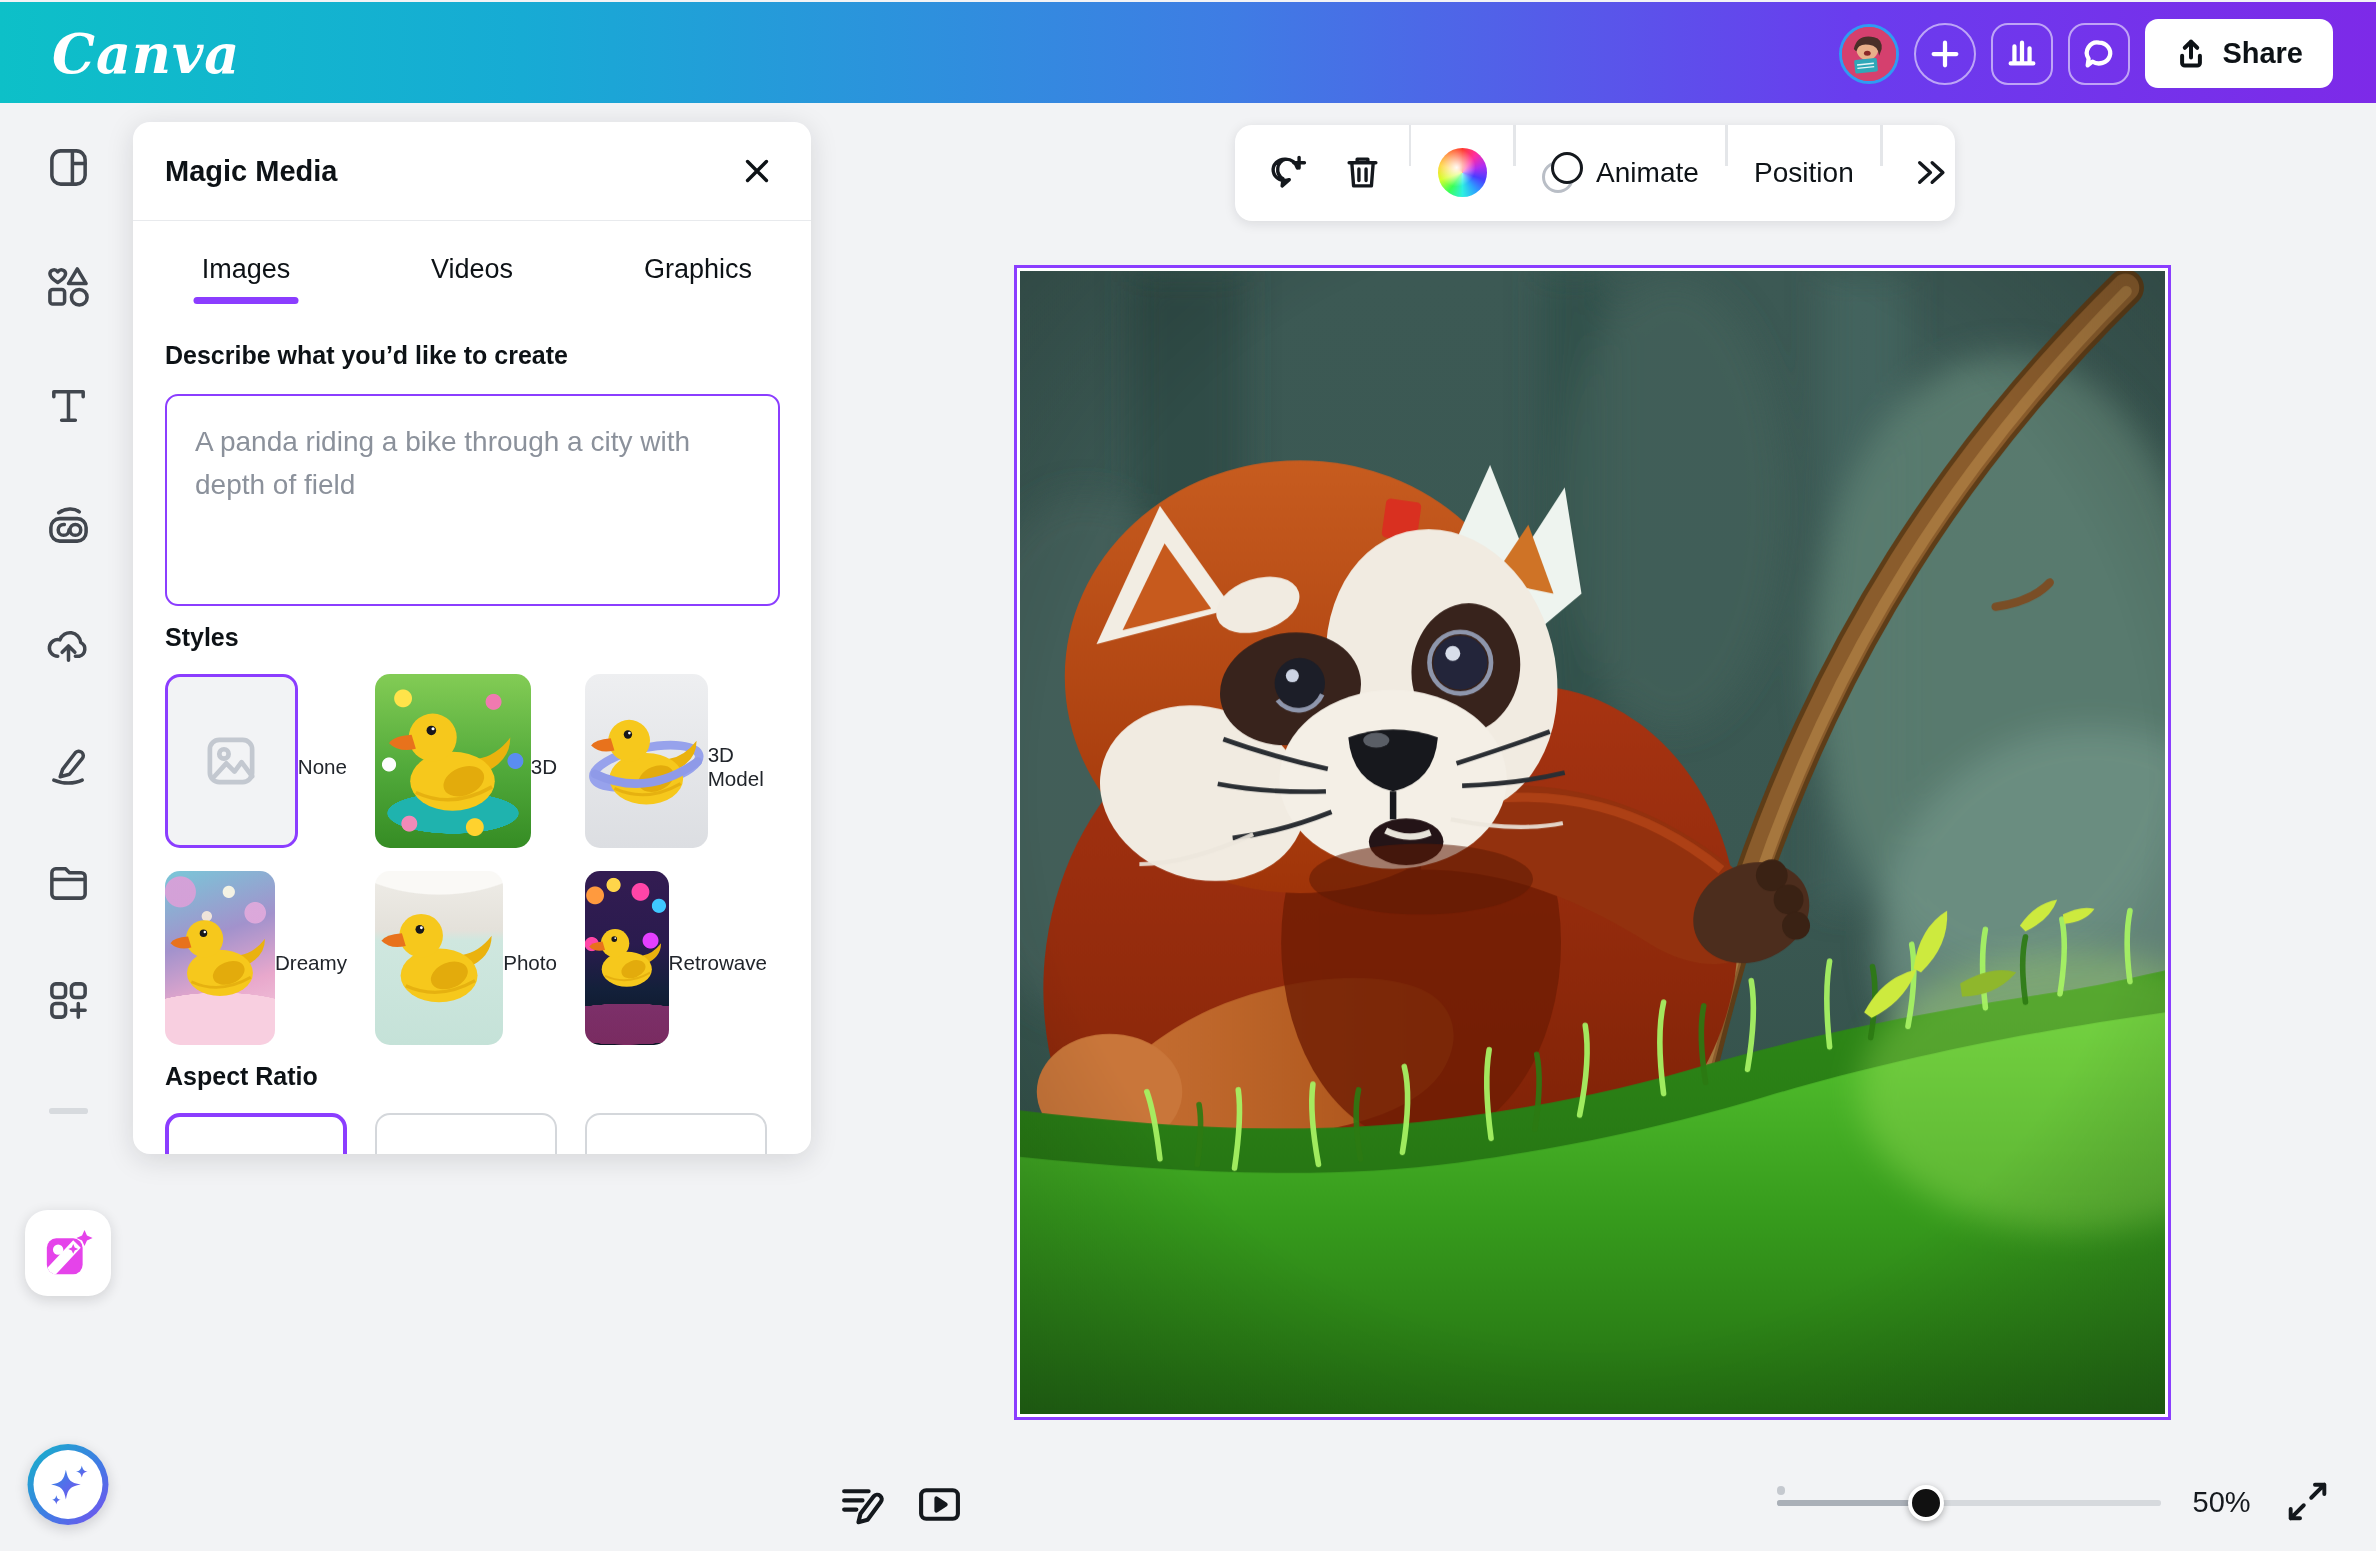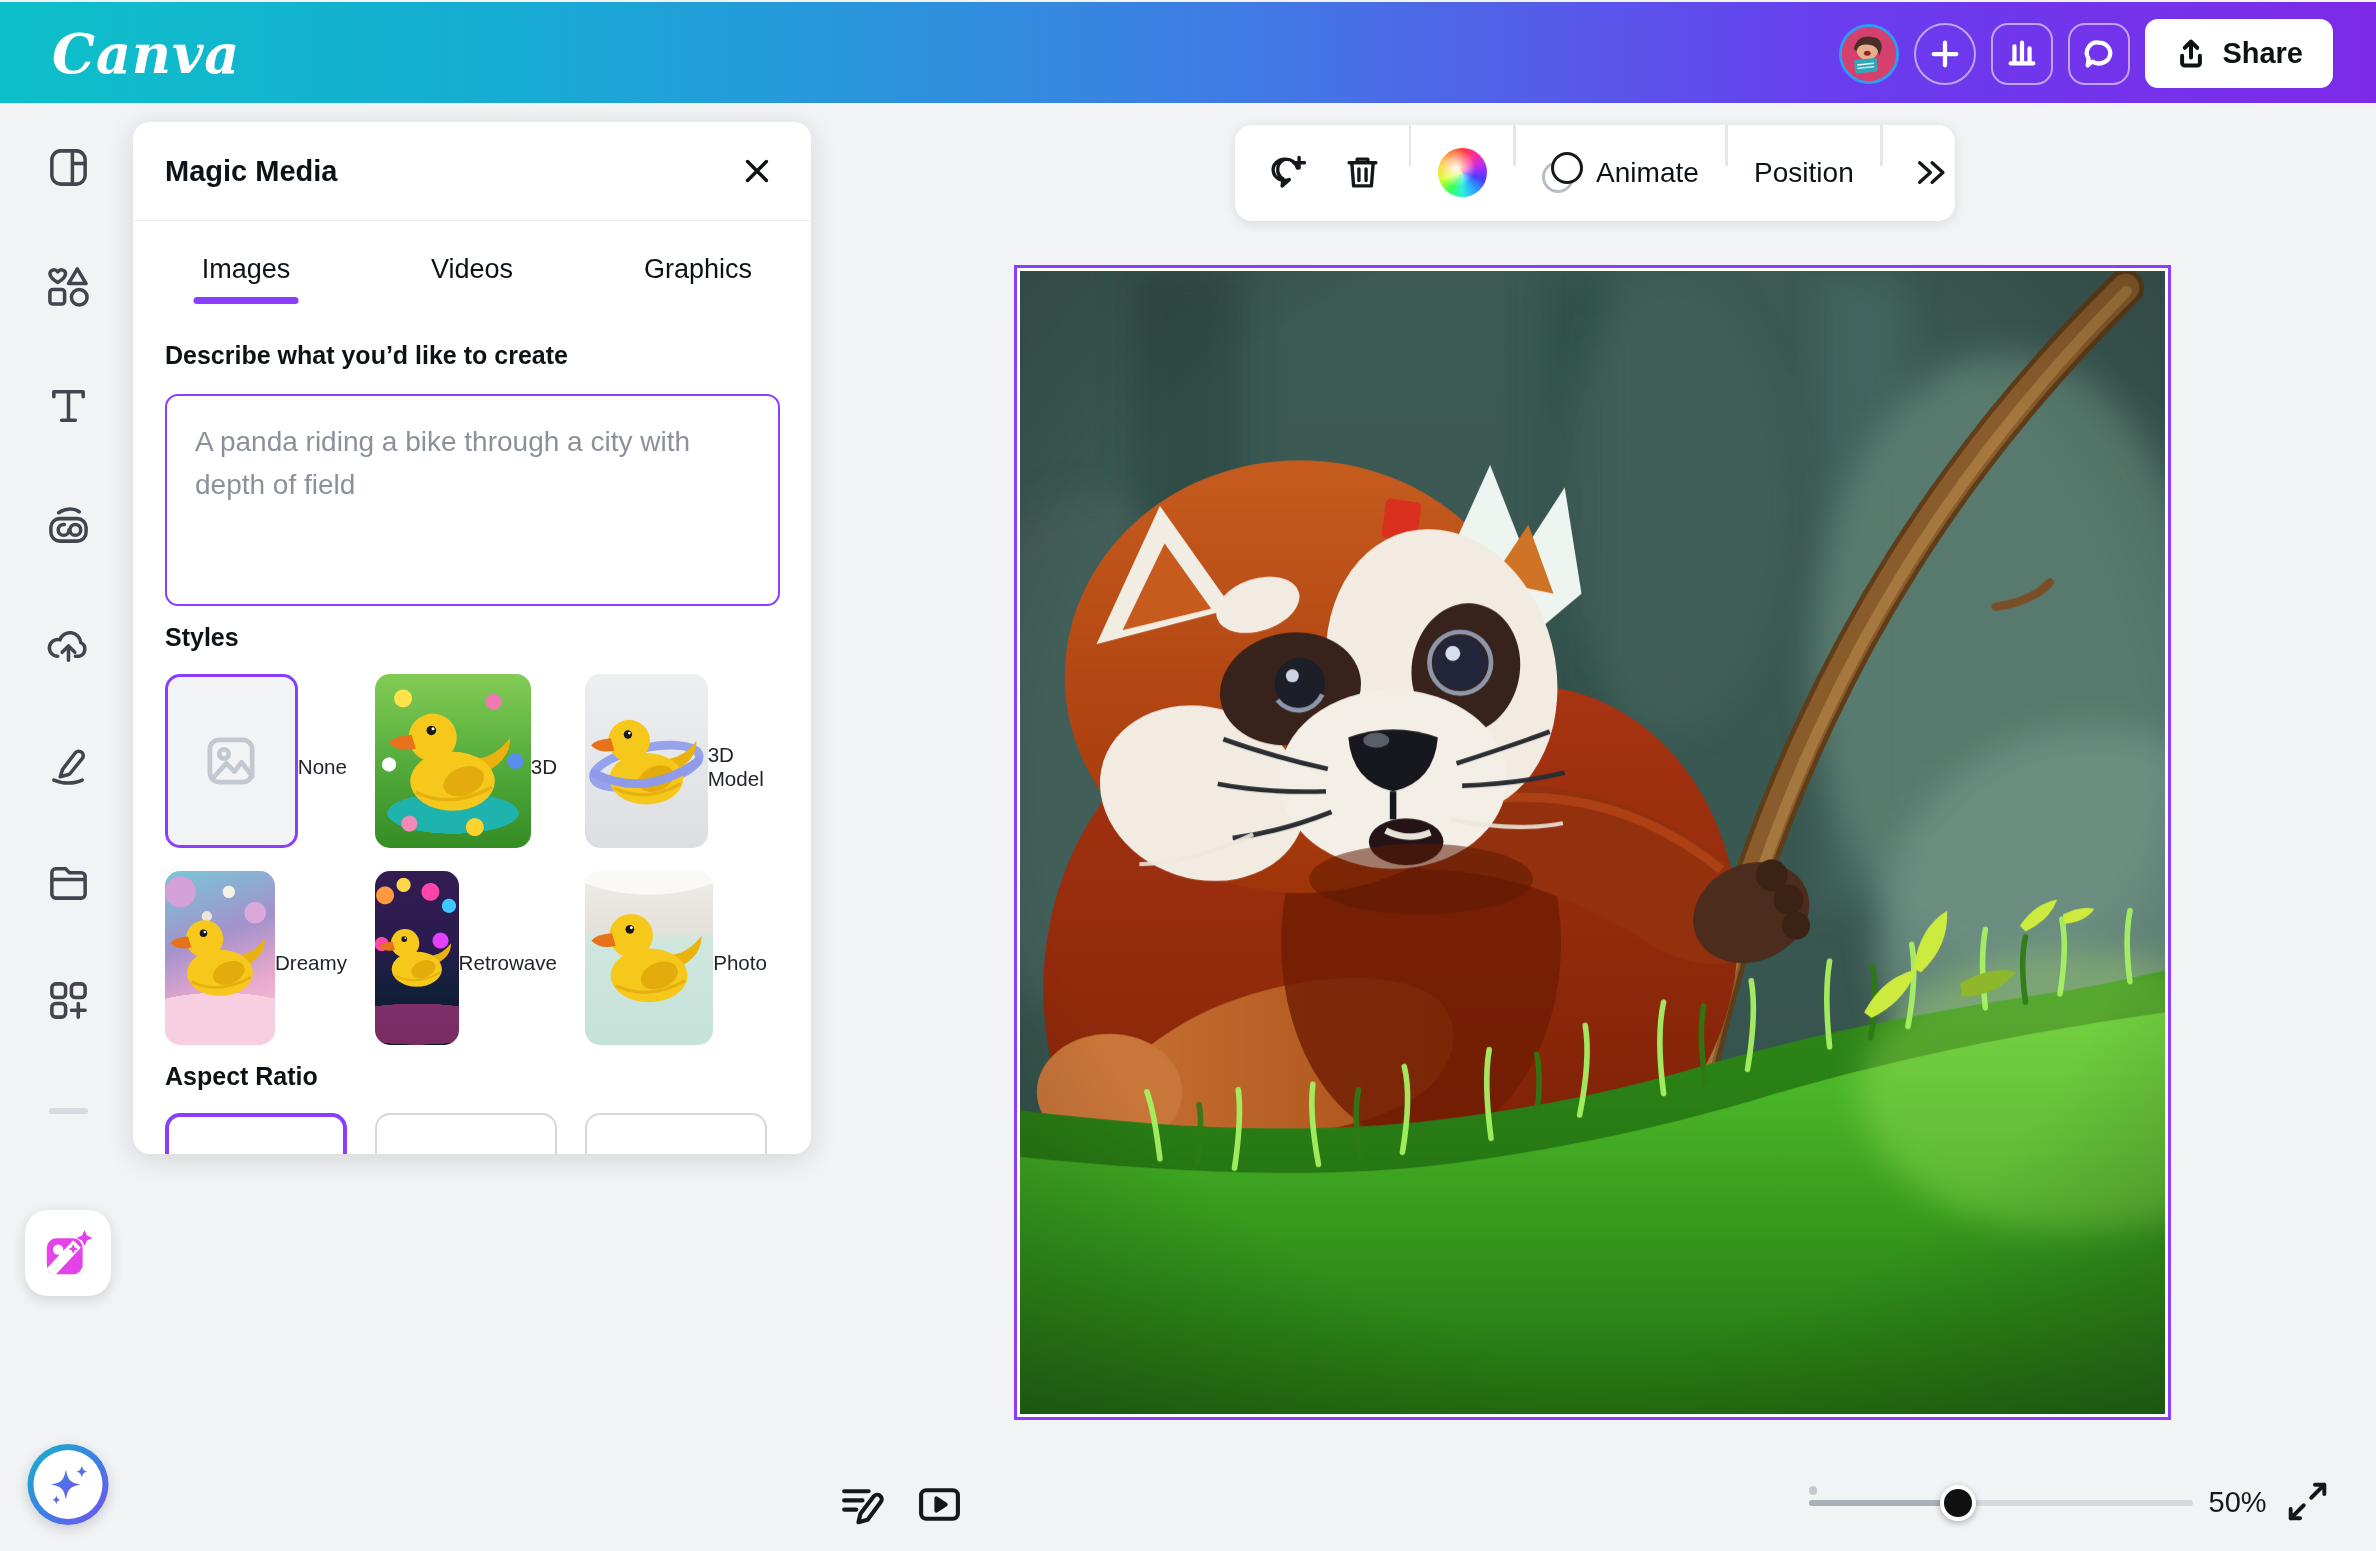--- a/index.html
+++ b/index.html
@@ -121,21 +121,21 @@
   .anim-icon .c1{right:0;top:0;border:3.7px solid #14181d;background:#fff;}
 
   
   .canvas{position:absolute;left:1014px;top:162px;width:1157px;height:1155px;border:3.7px solid var(--accent);background:#fff;padding:2.8px;cursor:pointer;}
   .canvas svg{display:block;width:100%;height:100%;}
 
   
   .bl-tools{position:absolute;left:834px;bottom:17px;display:flex;align-items:center;gap:24px;}
   .bl-btn{border:none;background:transparent;cursor:pointer;padding:3.7px;}
   .bl-btn svg{width:47px;height:47px;stroke:#14181d;stroke-width:4;fill:none;stroke-linecap:round;stroke-linejoin:round;}
-  .br-tools{position:absolute;right:43px;bottom:22.5px;display:flex;align-items:center;gap:16px;}
+  .br-tools{position:absolute;right:43px;bottom:22.5px;display:flex;align-items:center;gap:32px;}
   .zoom-slider{position:relative;width:384px;height:37px;cursor:pointer;}
   .zoom-track{position:absolute;left:0;right:0;top:16px;height:5.6px;border-radius:2.8px;background:#d6d9dd;}
   .zoom-fill{position:absolute;left:0;top:16px;height:5.6px;border-radius:2.8px;background:#aab0b8;width:39%;}
   .zoom-dot{position:absolute;left:0;top:1.9px;width:8.4px;height:8.4px;border-radius:50%;background:#c5c9cf;}
   .zoom-knob{position:absolute;left:39%;top:0.9px;width:36px;height:36px;border-radius:50%;background:#111;border:4.7px solid #fff;
     box-shadow:0 1.9px 7.5px rgba(0,0,0,.3);transform:translateX(-50%);}
   .zoom-label{font-size:29px;font-weight:500;color:#15191e;}
   .expand-btn{border:none;background:transparent;cursor:pointer;padding:3.7px;}
   .expand-btn svg{width:43px;height:43px;stroke:#14181d;stroke-width:4.2;fill:none;stroke-linecap:round;stroke-linejoin:round;}
 </style>
@@ -537,38 +537,38 @@
             <div class="thumb thumb-dreamy">
               <span class="duck-wrap">
                   <svg viewBox="0 0 100 100">
                     <use href="#duck" width="100" height="100"></use>
                   </svg>
                 </span>
             </div>
             <div class="style-label">Dreamy</div>
           </div>
           <div class="card-col">
+            <div class="thumb thumb-photo">
+              <span class="duck-wrap">
+                  <svg viewBox="0 0 100 100">
+                    <use href="#duck" width="100" height="100"></use>
+                  </svg>
+                </span>
+            </div>
+            <div class="style-label">Photo</div>
+          </div>
+          <div class="card-col">
             <div class="thumb thumb-retrowave">
               <span class="duck-wrap">
                   <svg viewBox="0 0 100 100">
                     <use href="#duck" width="100" height="100"></use>
                   </svg>
                 </span>
             </div>
             <div class="style-label">Retrowave</div>
-          </div>
-          <div class="card-col">
-            <div class="thumb thumb-photo">
-              <span class="duck-wrap">
-                  <svg viewBox="0 0 100 100">
-                    <use href="#duck" width="100" height="100"></use>
-                  </svg>
-                </span>
-            </div>
-            <div class="style-label">Photo</div>
           </div>
         </div>
 
         <div class="section-label">Aspect Ratio</div>
         <div class="cards">
           <div class="aspect-card selected">
             <span class="shape-square"></span>
           </div>
           <div class="aspect-card">
             <span class="shape-landscape"></span>

